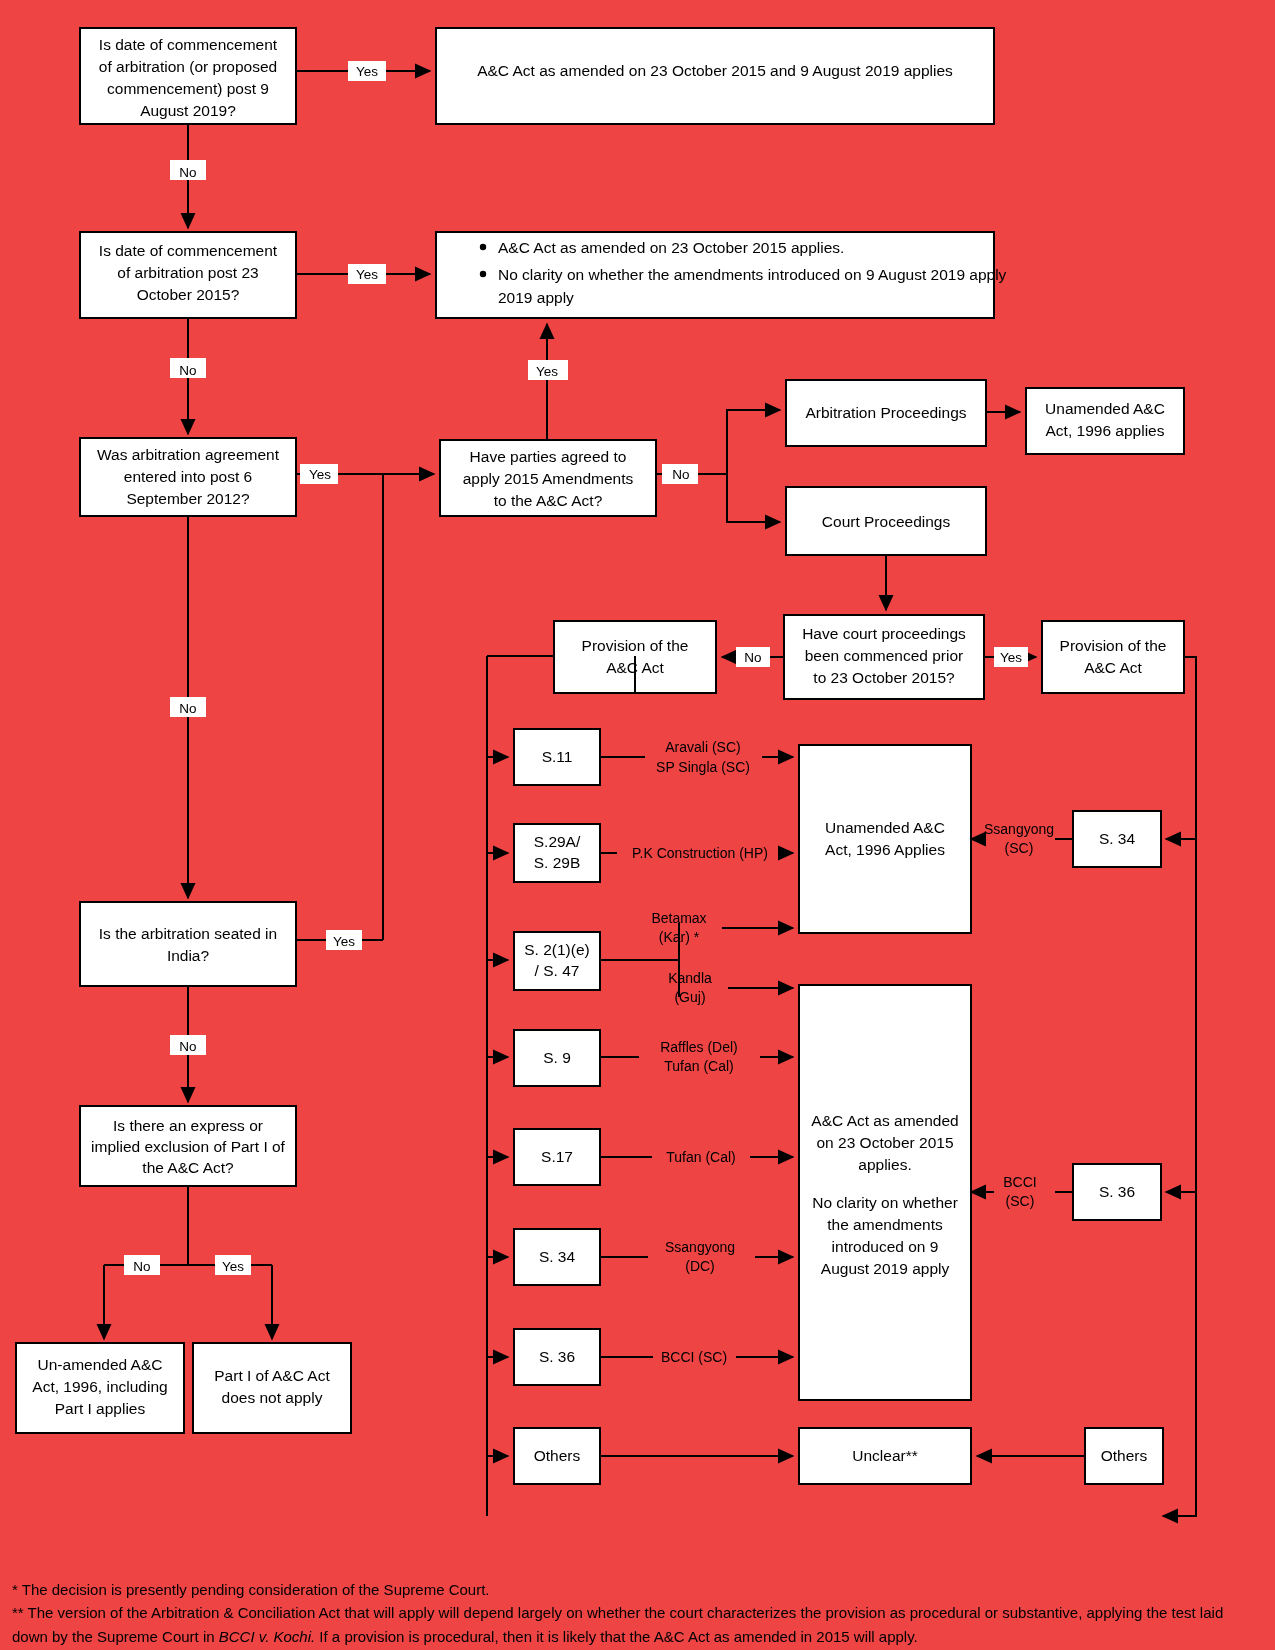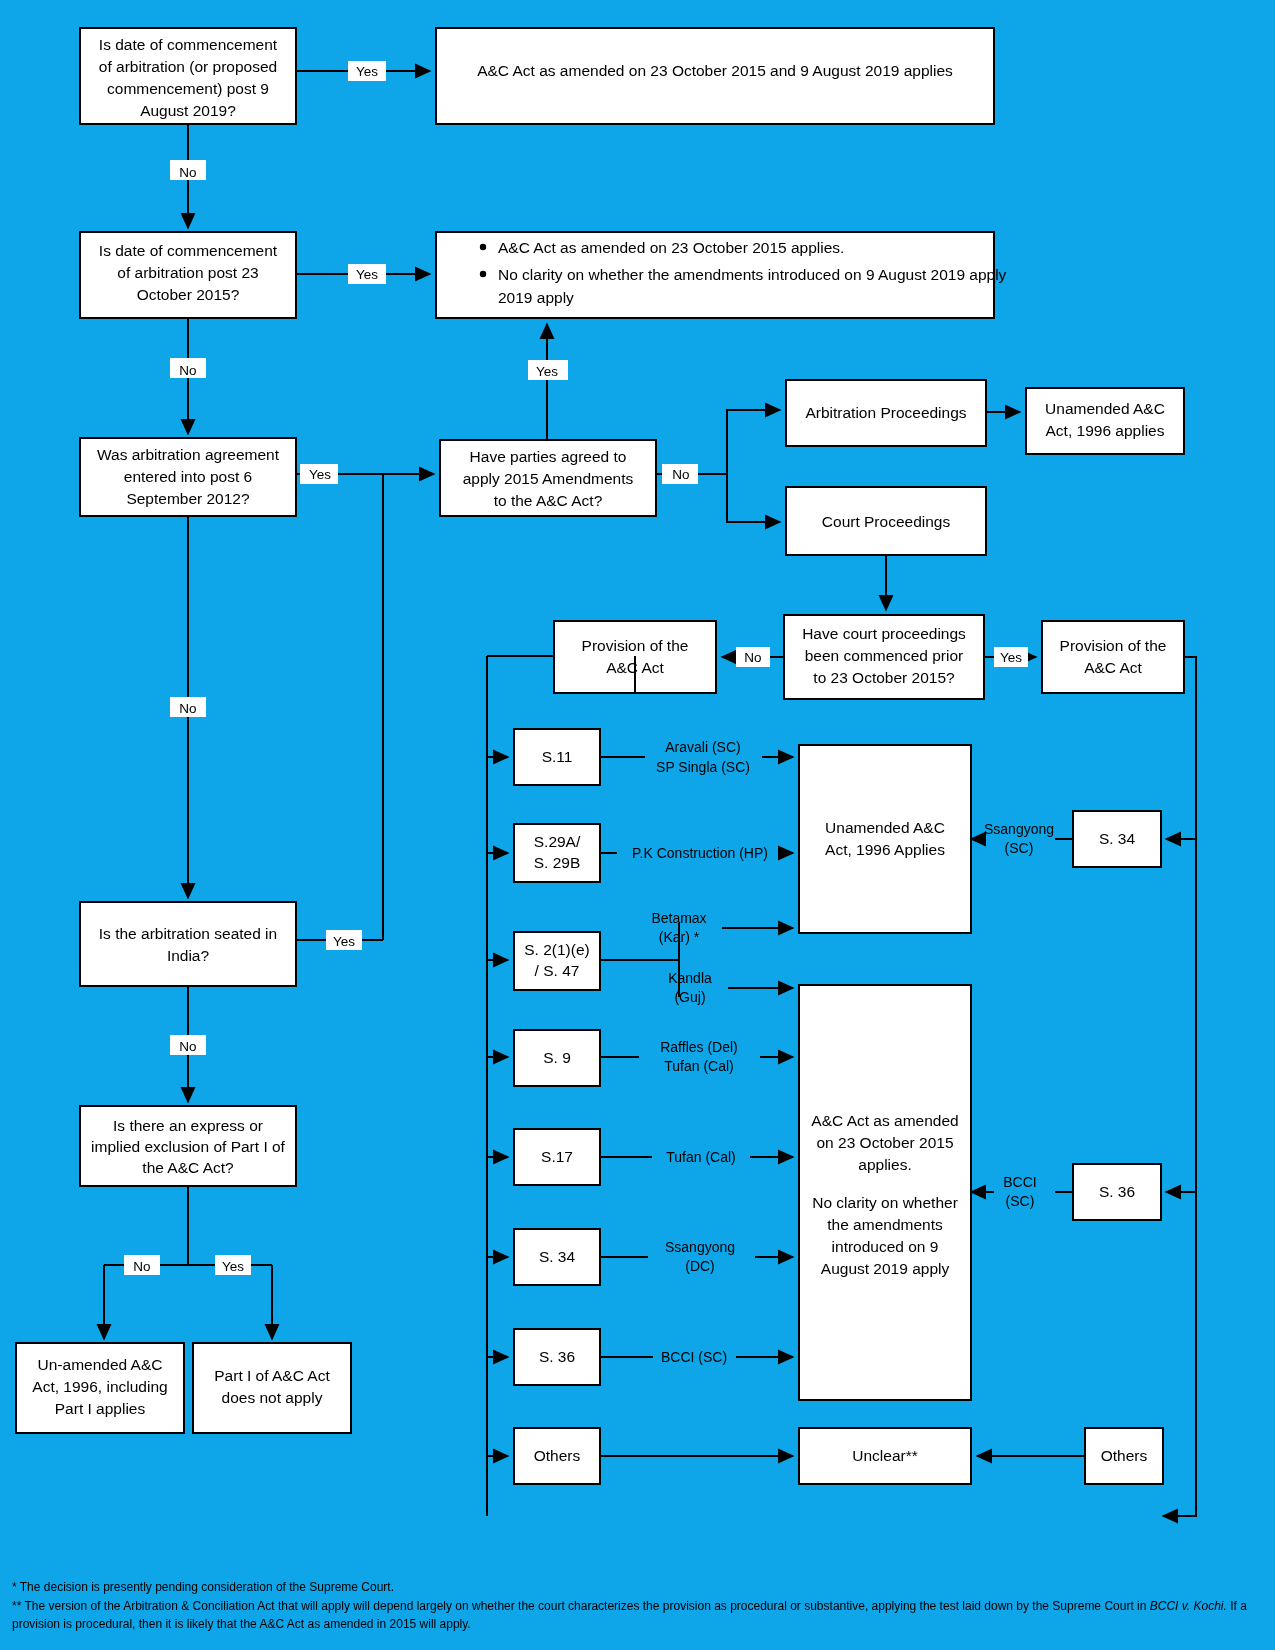--- a/index.html
+++ b/index.html
@@ -8,21 +8,21 @@
     background: #ffffff;
   }
   body {
     font-family: "Liberation Sans", sans-serif;
     color: #000000;
   }
   #page {
     position: relative;
     width: 1275px;
     height: 1650px;
-    background: #0ea5e9;
+    background: #ef4444;
     overflow: hidden;
   }
   svg#chart {
     position: absolute;
     left: 0;
     top: 0;
     width: 1275px;
     height: 1650px;
   }
   .boxrect {
@@ -59,21 +59,21 @@
     font-size: 14px;
     fill: #000000;
     text-anchor: middle;
   }
   .footnotes {
     position: absolute;
     left: 12px;
     top: 1578px;
     width: 1250px;
     font-family: "Liberation Sans", sans-serif;
-    font-size: 12px;
+    font-size: 15px;
     line-height: 1.55;
     color: #000000;
   }
   .footnotes div { white-space: normal; }
   .fn-ital { font-style: italic; }
 </style>
 </head>
 <body>
 
 <div id="page">

